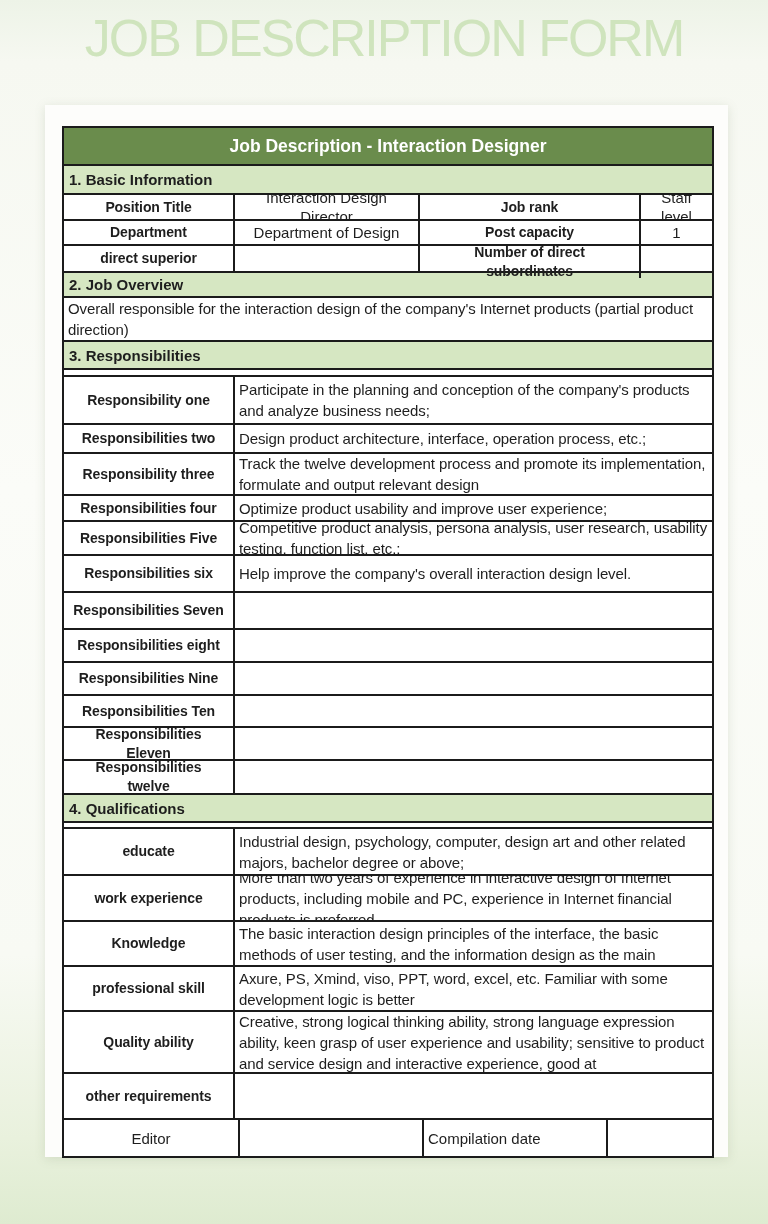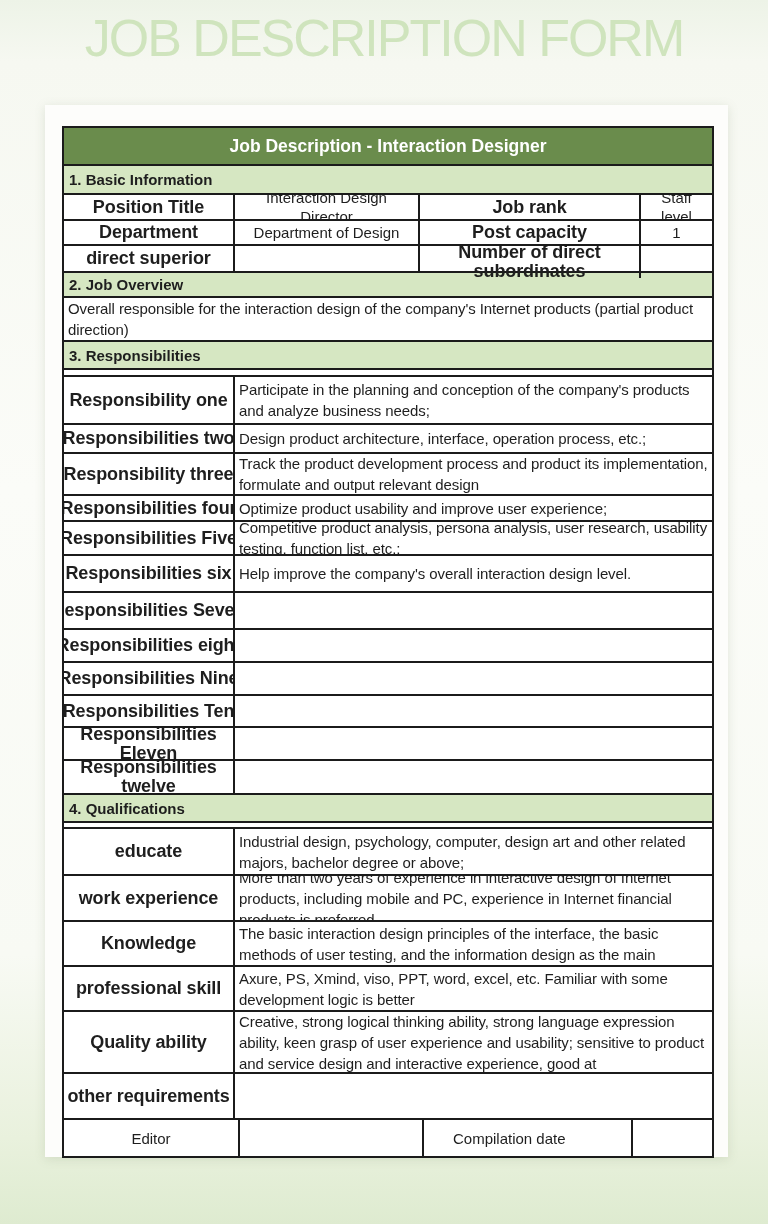--- a/index.html
+++ b/index.html
@@ -31,38 +31,38 @@
   .hdr {
     background:#6a8c4c; color:#ffffff; font-weight:bold; font-size:17.5px;
     display:flex; align-items:center; justify-content:center; height:38px;
   }
   .band {
     background:#d6e7c2; font-weight:bold; font-size:15px;
     display:flex; align-items:center; padding-left:5px;
   }
   .spacer { background:#ffffff; }
   .lbl {
-    font-weight:bold; font-size:18px; letter-spacing:-0.1px; line-height:19px;
+    font-weight:bold; font-size:14px; letter-spacing:-0.1px; line-height:19px;
     text-align:center; white-space:nowrap;
   }
   .lbl.wrap { white-space:normal; padding:16px 26px; }
   .val { font-size:15px; line-height:19px; text-align:center; }
   .val.wrap { padding:0 10px; }
   .txt {
     font-size:15px; letter-spacing:-0.1px; line-height:21px; text-align:left;
     justify-content:flex-start; padding:0 4px 0 4px;
   }
   .txt > span { display:block; width:100%; }
   .plain { font-weight:normal; font-size:15px; }
   .left { justify-content:flex-start; padding-left:4px; }
   
   .c1 { width:171px; } .c2 { width:185px; } .c3 { width:221px; } .c4 { flex:1; }
   .cx { flex:1; }
   
-  .f1 { width:176px; } .f2 { width:184px; } .f3 { width:184px;margin-left:25px; } .f4 { flex:1; }
+  .f1 { width:176px; } .f2 { width:184px; } .f3 { width:184px; } .f4 { flex:1; }
 </style>
 </head>
 <body>
 
 <div class="page">
   <div class="page-title">JOB DESCRIPTION FORM</div>
 
   <div class="card">
     <div class="tbl">
 
@@ -117,21 +117,21 @@
       </div>
       <div class="row" style="height:29px">
         <div class="cell c1 lbl">Responsibilities two</div>
         <div class="cell cx txt">
             <span>Design product architecture, interface, operation process, etc.;</span>
           </div>
       </div>
       <div class="row" style="height:42px">
         <div class="cell c1 lbl">Responsibility three</div>
         <div class="cell cx txt">
-            <span>Track the product development process and product its implementation, formulate and output relevant design</span>
+            <span>Track the twelve development process and promote its implementation, formulate and output relevant design</span>
           </div>
       </div>
       <div class="row" style="height:26px">
         <div class="cell c1 lbl">Responsibilities four</div>
         <div class="cell cx txt">
             <span>Optimize product usability and improve user experience;</span>
           </div>
       </div>
       <div class="row" style="height:34px">
         <div class="cell c1 lbl">Responsibilities Five</div>

